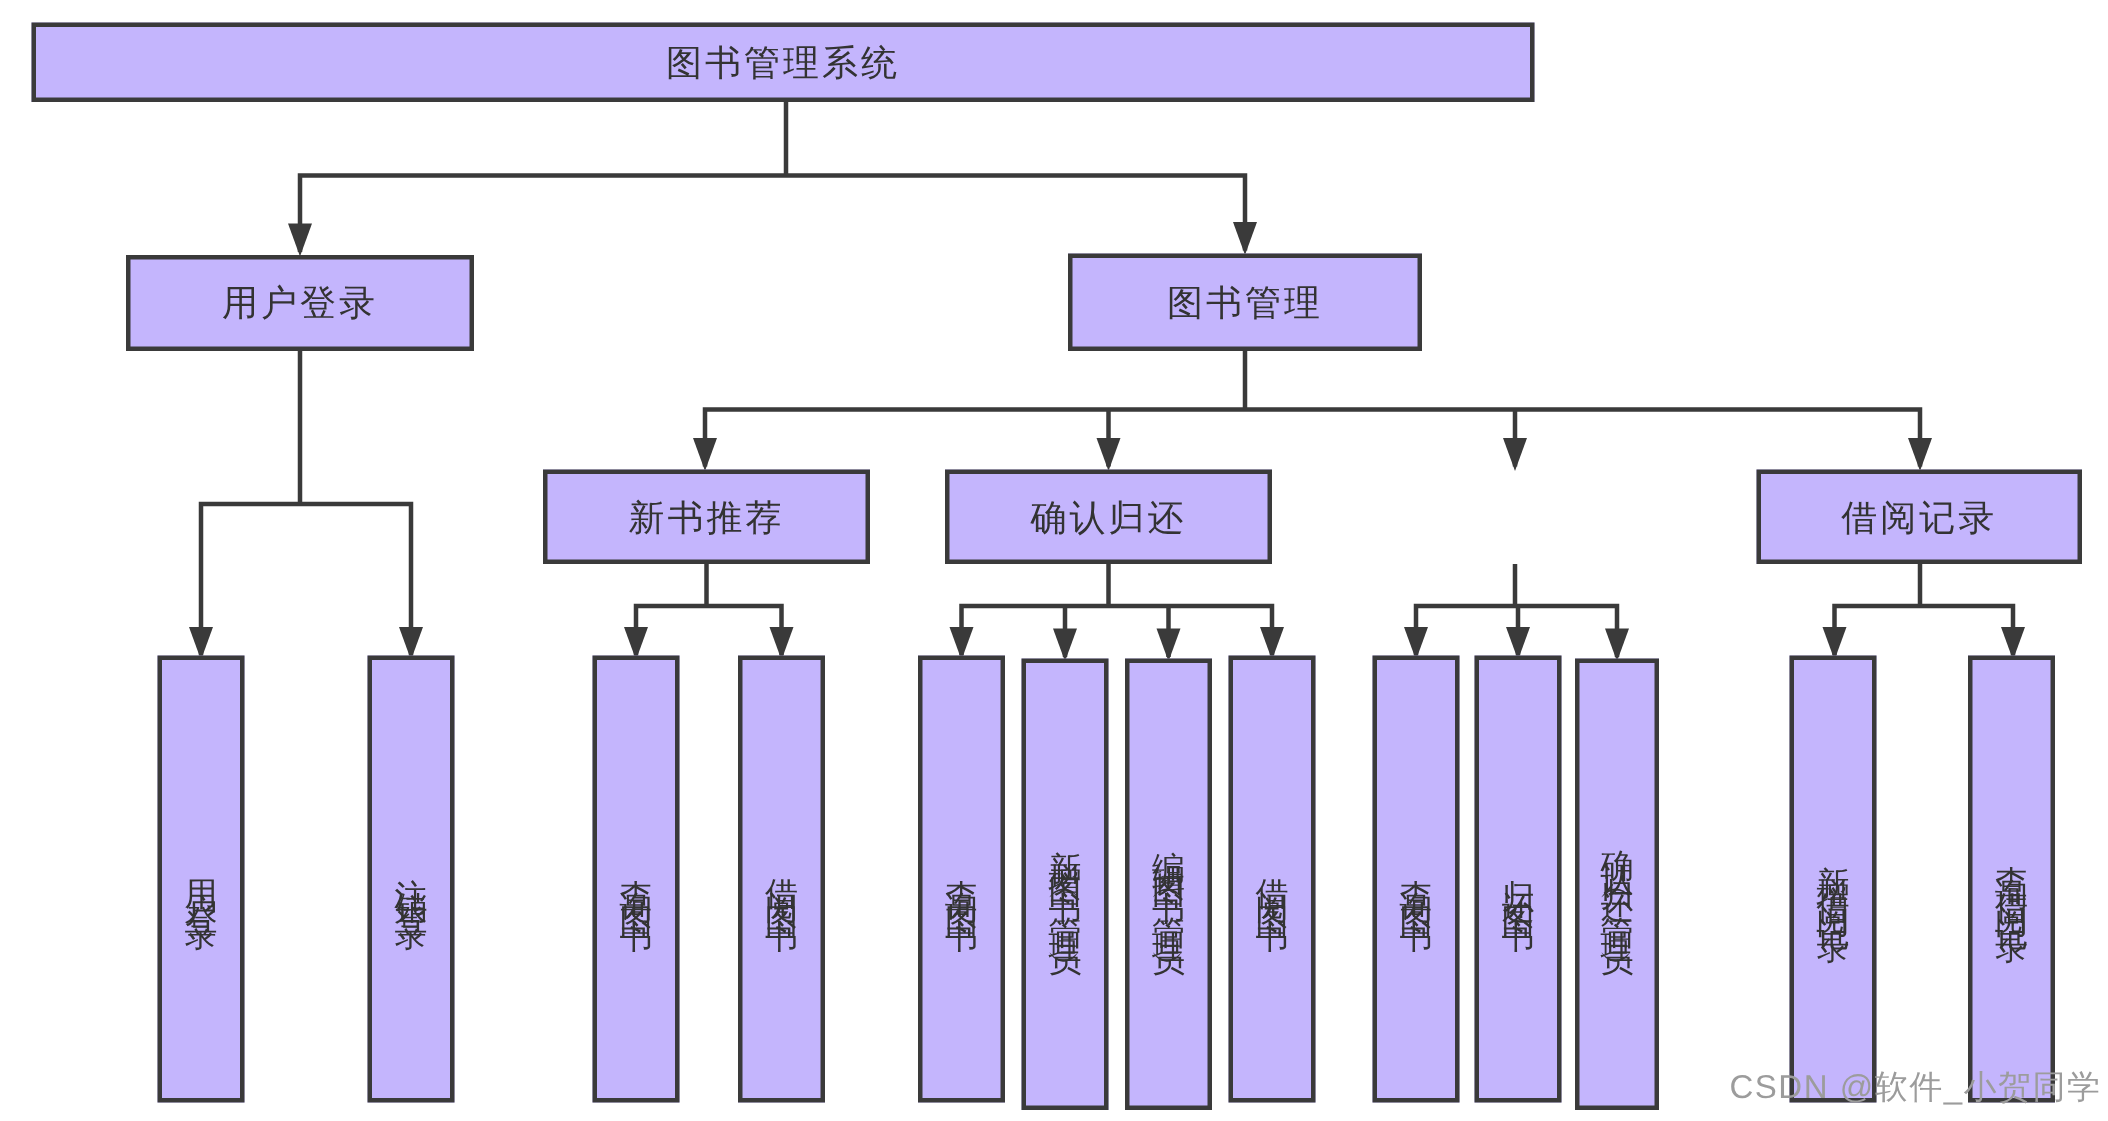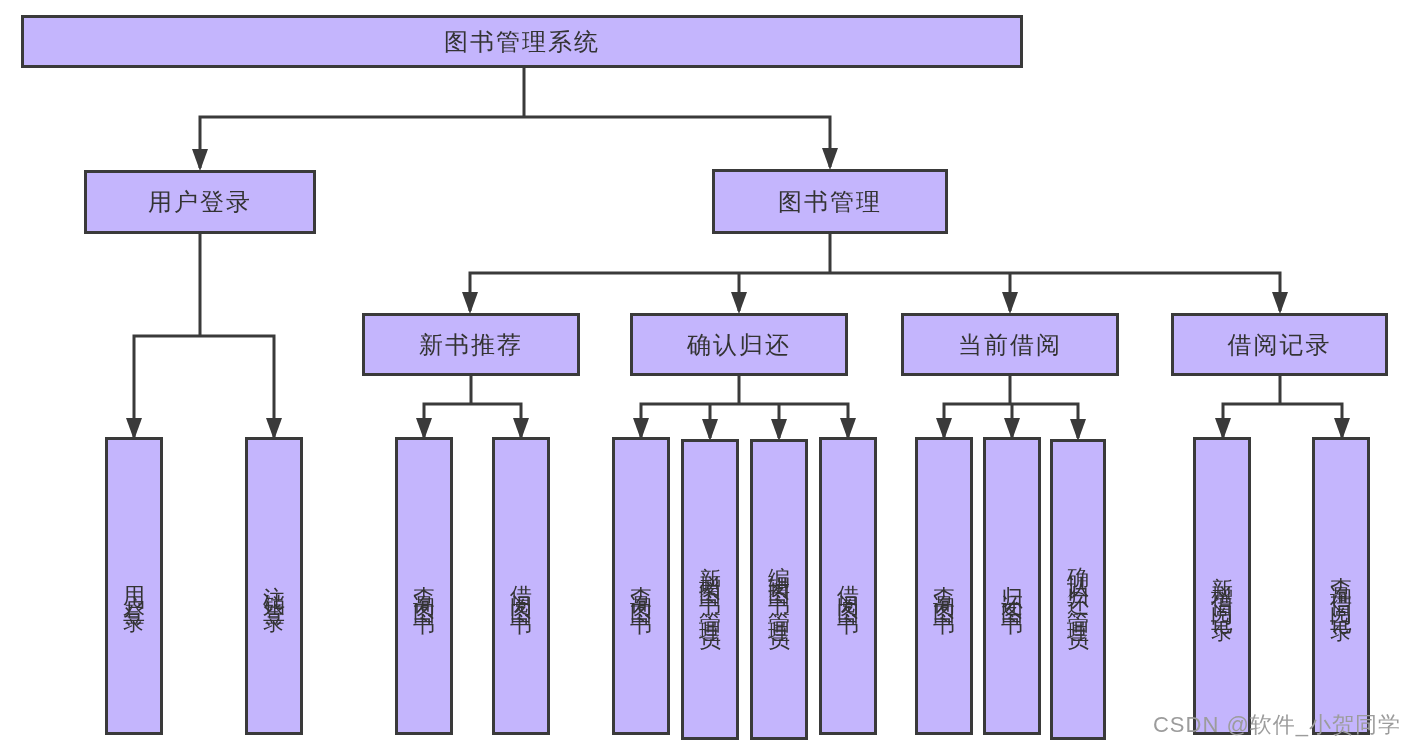--- a/index.html
+++ b/index.html
@@ -103,23 +103,20 @@
   <div class="node hnode" id="n-mgmt">
     <span>图书管理</span>
   </div>
 
   <div class="node hnode" id="n-rec">
     <span>新书推荐</span>
   </div>
   <div class="node hnode" id="n-borrow">
     <span>确认归还</span>
   </div>
-  <div class="node hnode" id="n-current">
-    <span>当前借阅</span>
-  </div>
   <div class="node hnode" id="n-records">
     <span>借阅记录</span>
   </div>
 
   <div class="node vnode" id="n-login-user">
     <span class="vtext">用户登录</span>
   </div>
   <div class="node vnode" id="n-login-out">
     <span class="vtext">注销登录</span>
   </div>

